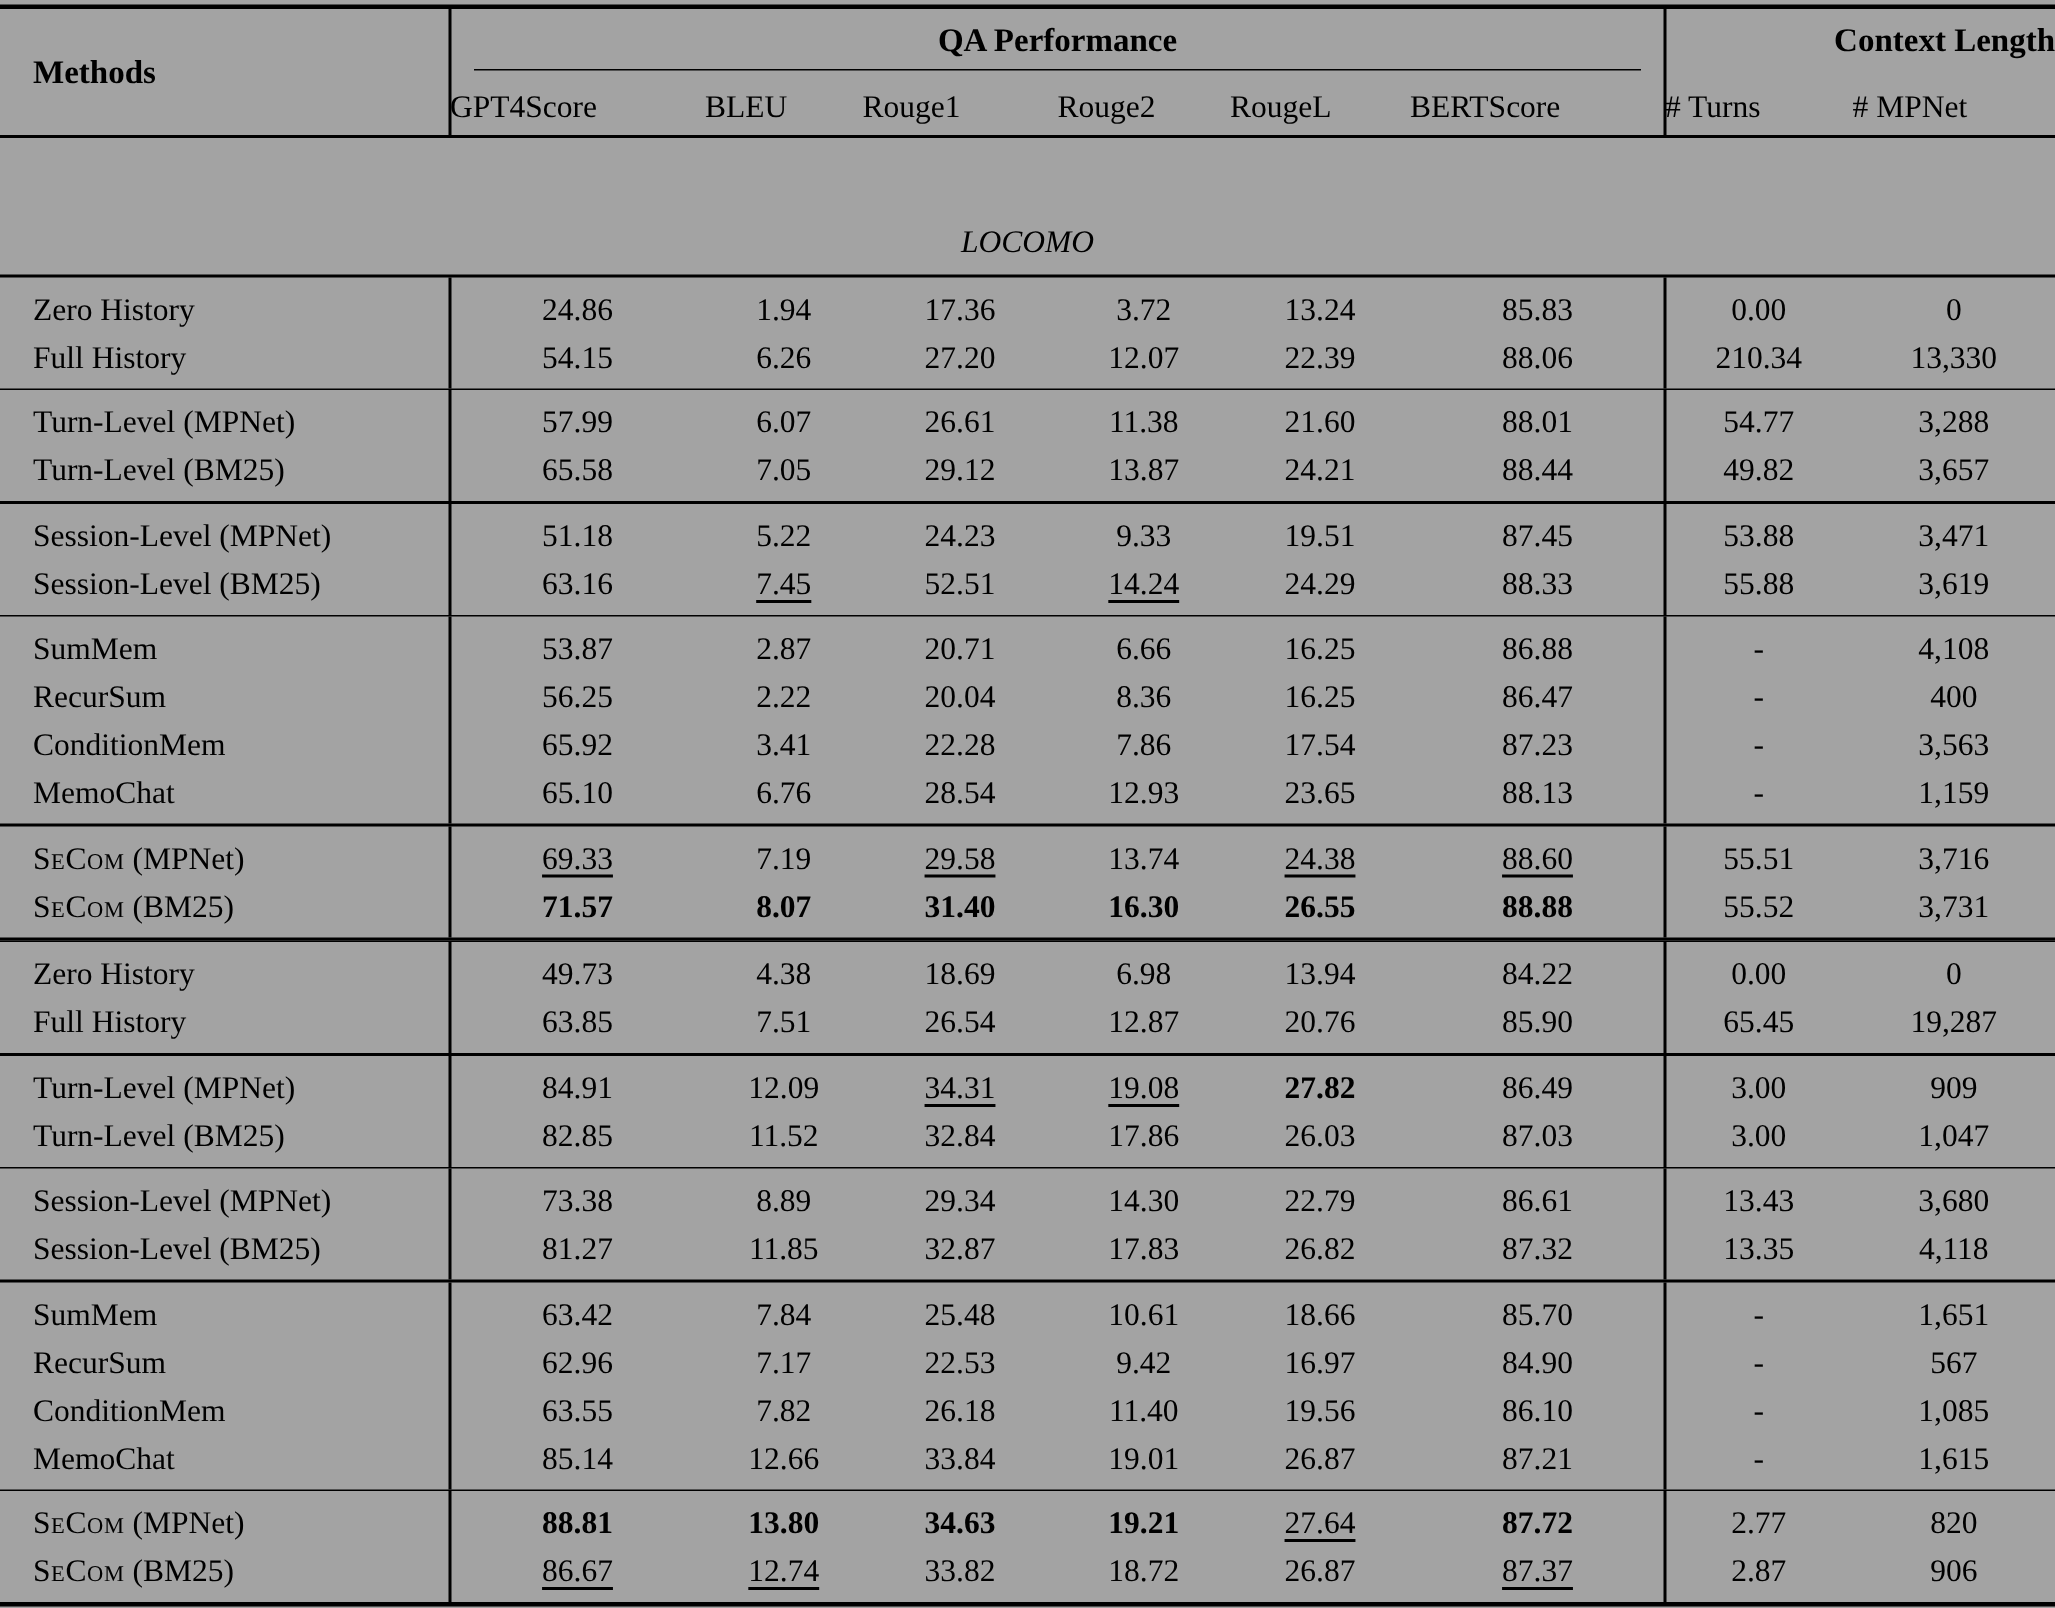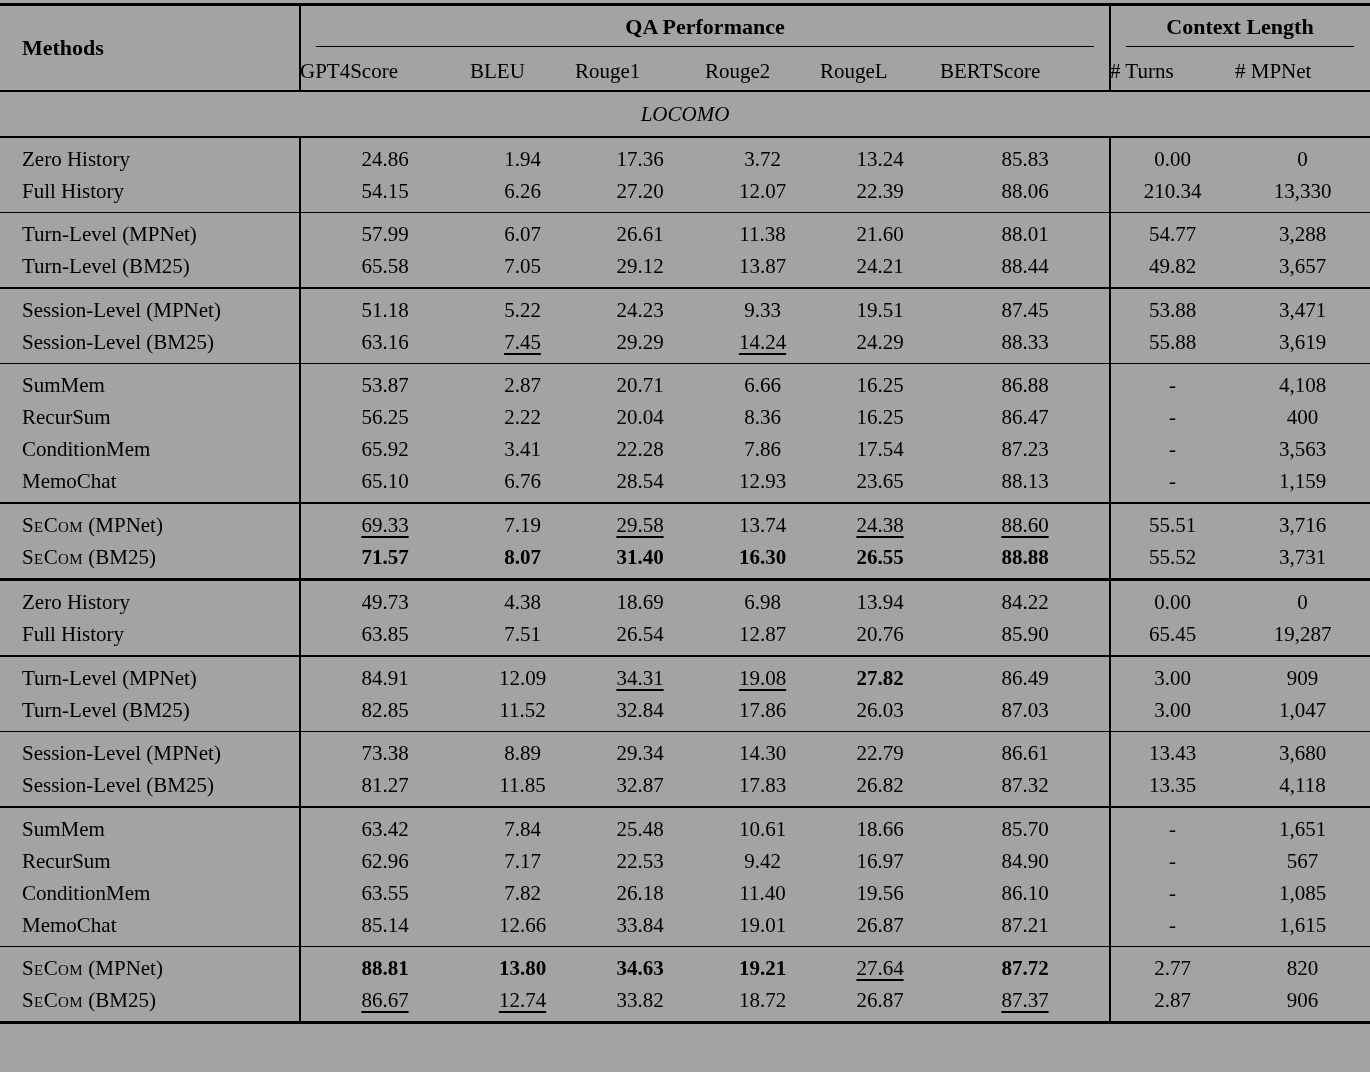--- a/index.html
+++ b/index.html
@@ -25,27 +25,27 @@
     grid-template-columns:300px 170px 105px 130px 115px 120px 170px 125px 135px;
     grid-template-rows:46px 38px;
     position:relative;
   }
   .methods-h {
     grid-row:1/3; grid-column:1/2; display:flex; align-items:center;
     padding-left:22px; font-weight:bold; font-size:22px;
   }
   .span-head { display:flex; flex-direction:column; justify-content:flex-start; padding-top:8px; }
   .qa-head  { grid-row:1/2; grid-column:2/8; }
-  .ctx-head { grid-row:1/2; grid-column:8/10; }
+  .ctx-head { grid-row:1/2; grid-column:8/10;align-items:flex-end; }
   .span-head .lbl { text-align:center; font-weight:bold; font-size:22px; line-height:26px; }
   .cmid { height:0; border-bottom:1.5px solid #000; margin:6px 16px 0 16px; }
   .colname { text-align:left; align-self:center; line-height:34px; }
 
   
-  .sectitle { text-align:center; font-style:italic; height:44px; line-height:44px; }
+  .sectitle { text-align:center; font-style:italic; height:44px; line-height:44px;margin-top:47px; }
   .group { position:relative; padding:5px 0; }
   .cell { text-align:center; height:32px; line-height:32px; white-space:nowrap; }
   .cell.method { text-align:left; padding-left:22px; }
   .bold { font-weight:bold; }
   .uline { text-decoration:underline; text-decoration-thickness:1.5px; text-underline-offset:4px; }
   .scname { font-weight:normal; font-variant:small-caps; letter-spacing:0.4px; }
 
   .vbar { position:absolute; top:0; bottom:0; width:1.5px; background:#000; }
   .vbar.v1 { left:299px; }
   .vbar.v2 { left:1109px; }
@@ -151,21 +151,21 @@
           <div class="cell">9.33</div>
           <div class="cell">19.51</div>
           <div class="cell">87.45</div>
           <div class="cell">53.88</div>
           <div class="cell">3,471</div>
         </div>
         <div class="cols">
           <div class="cell method">Session-Level (BM25)</div>
           <div class="cell">63.16</div>
           <div class="cell"><span class="uline">7.45</span></div>
-          <div class="cell">29.29</div>
+          <div class="cell">52.51</div>
           <div class="cell"><span class="uline">14.24</span></div>
           <div class="cell">24.29</div>
           <div class="cell">88.33</div>
           <div class="cell">55.88</div>
           <div class="cell">3,619</div>
         </div>
       </div>
       <div class="rule mid"></div>
       <div class="group">
         <div class="vbar v1"></div>

